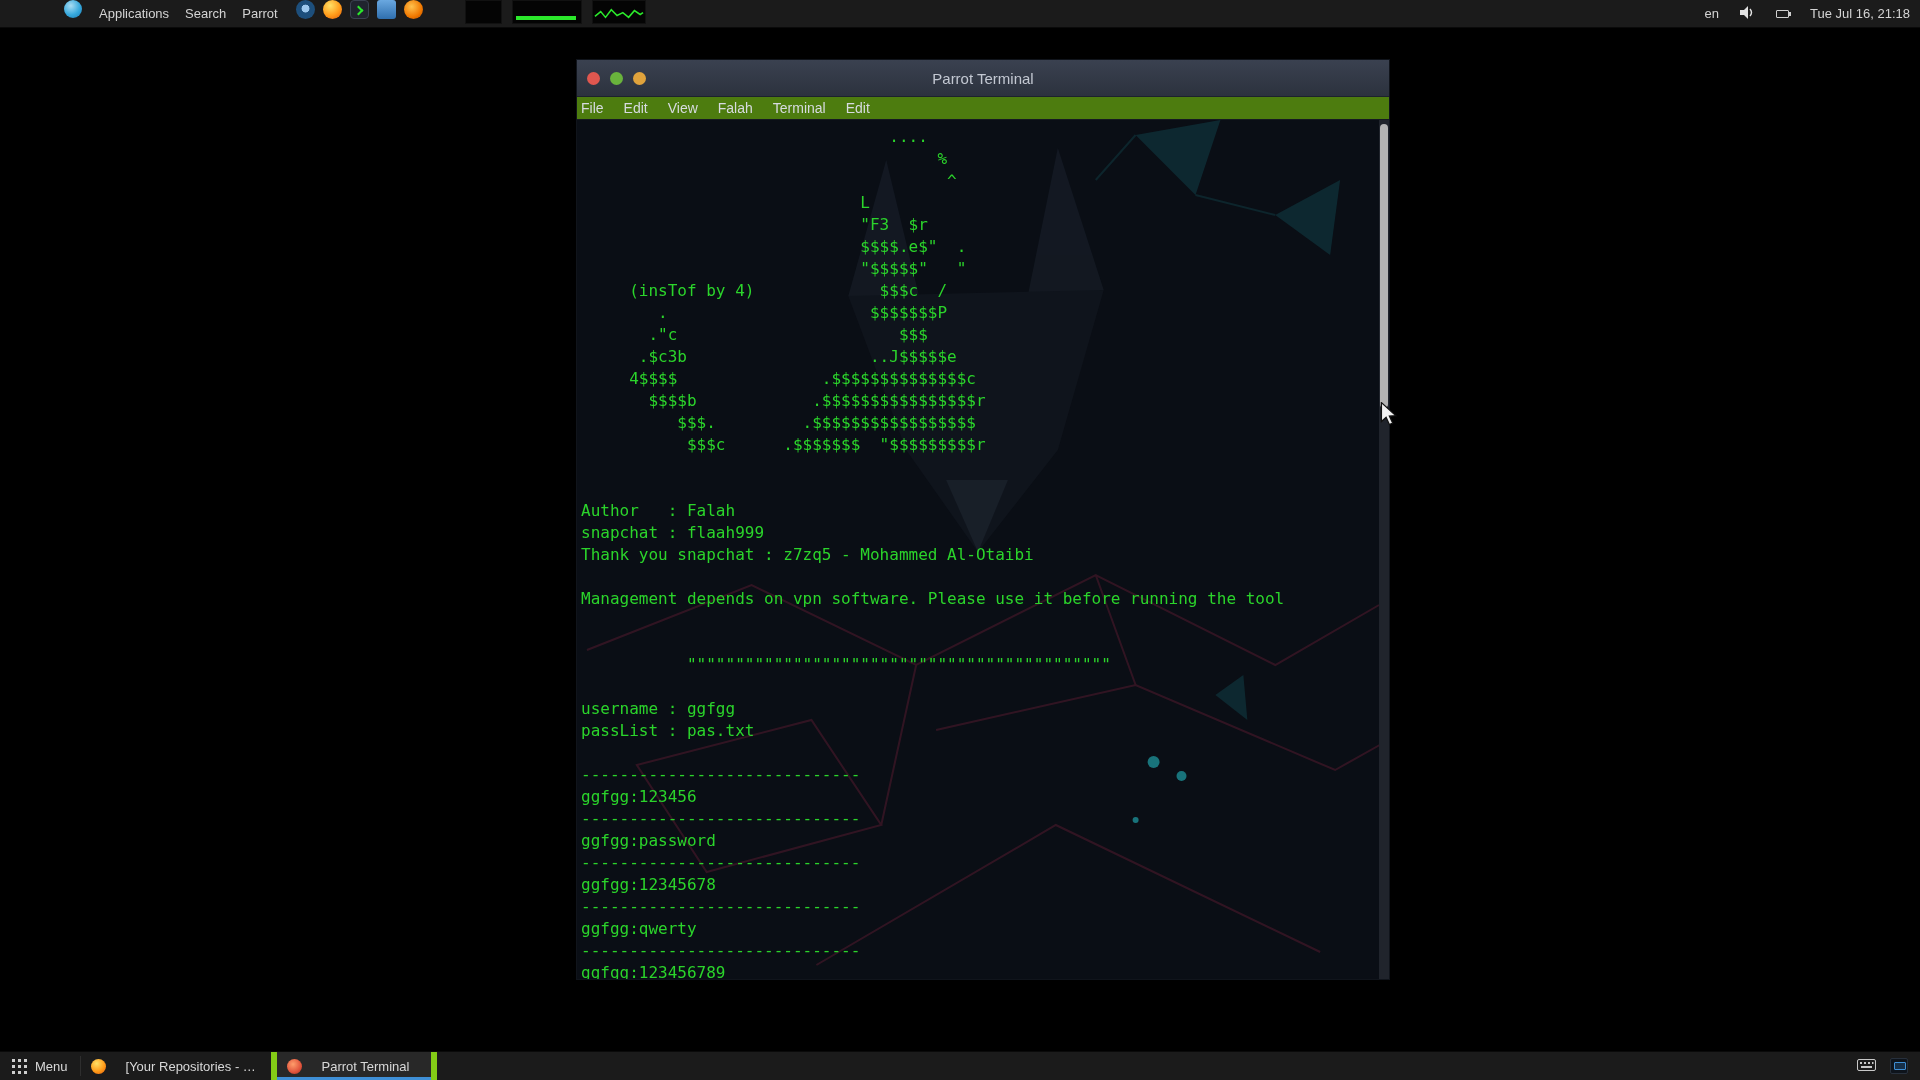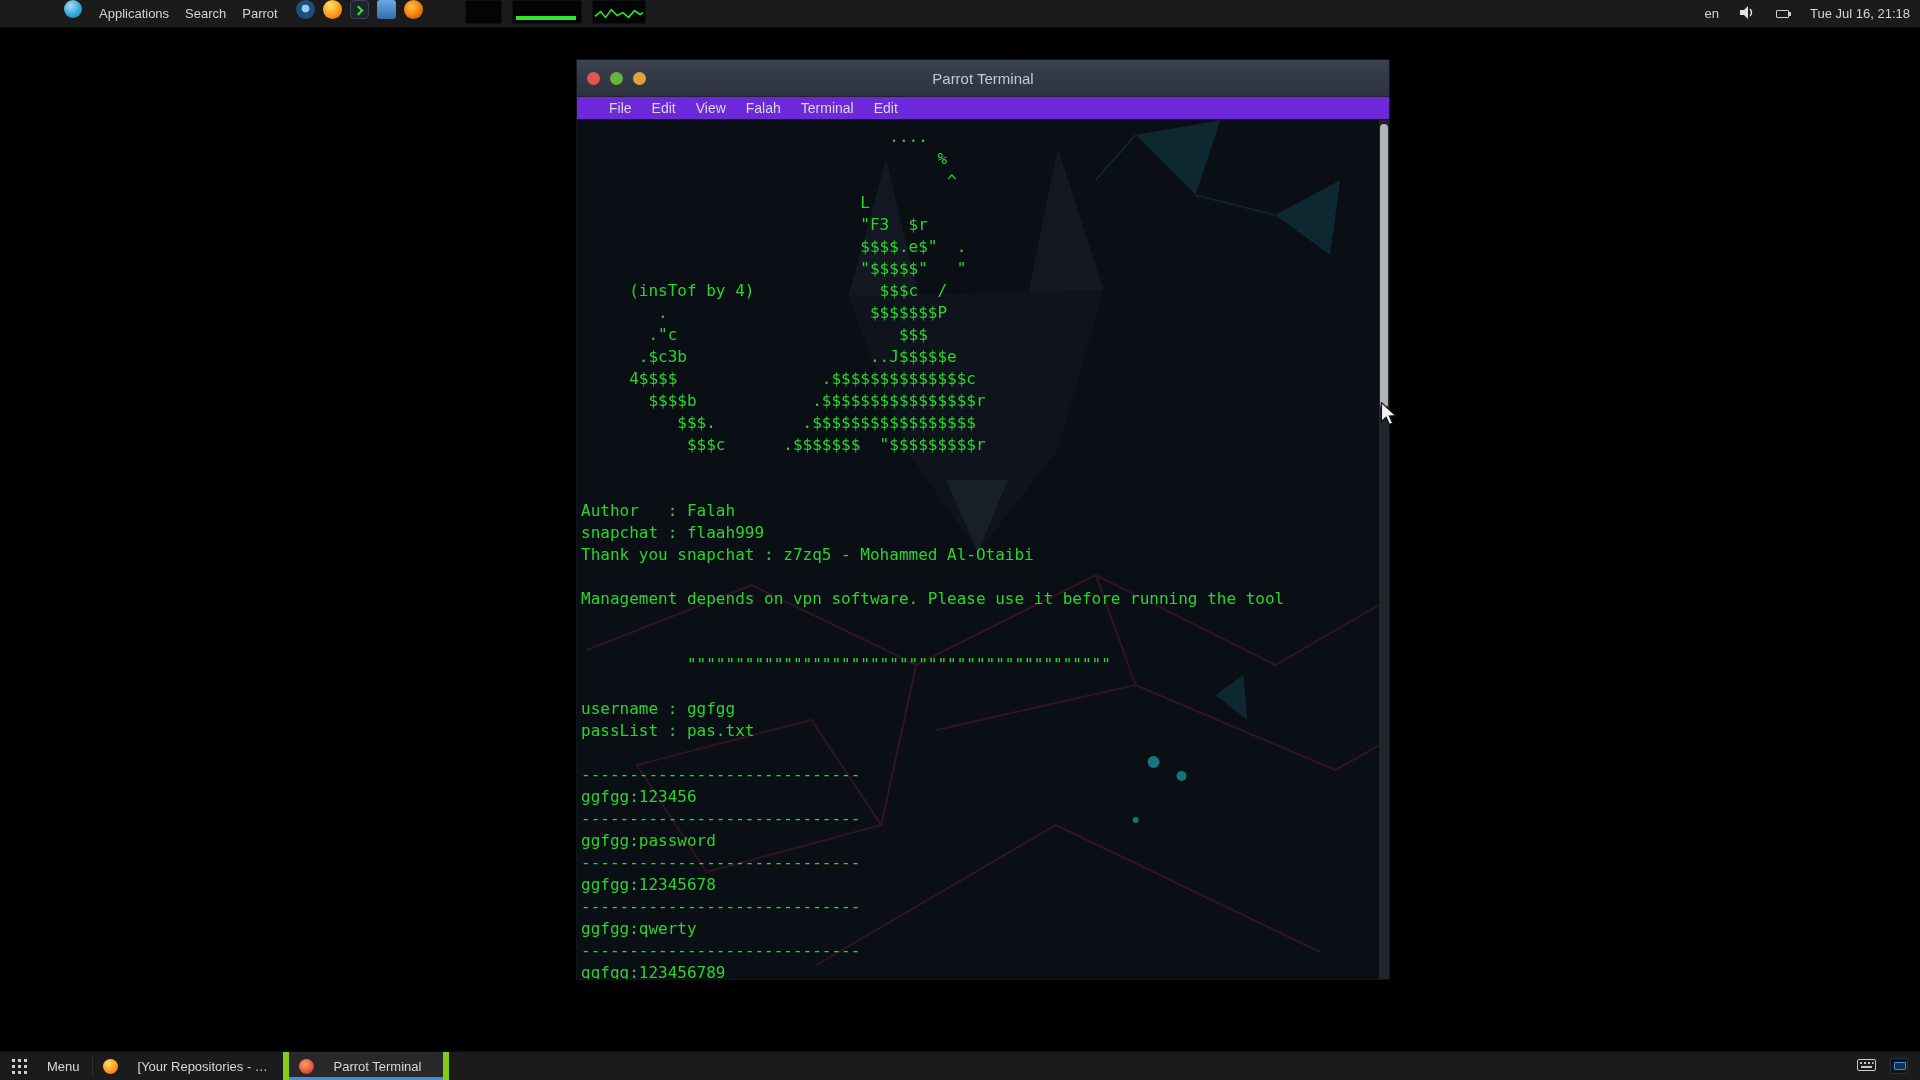--- a/index.html
+++ b/index.html
@@ -41,38 +41,38 @@
             background:#0a0e15; border:1px solid #10141b;
             box-shadow:0 12px 40px rgba(0,0,0,.85); z-index:40; }
   .titlebar { height:37px; background:linear-gradient(#3a4150,#2c323e);
               display:flex; align-items:center; position:relative;
               border-bottom:1px solid #1d222c; }
   .wbtn { width:13px; height:13px; border-radius:50%; margin-left:10px; flex:0 0 auto; }
   .wbtn.close { background:#e0574f; }
   .wbtn.max   { background:#69b33c; }
   .wbtn.min   { background:#e0a33c; }
   .title { position:absolute; left:0; right:0; text-align:center; color:#c3c8d2; font-size:15px; pointer-events:none; }
-  .menubar { height:23px; background:#6d28d9; display:flex; align-items:center;
-             padding-left:32px; gap:20px; color:#d7dbe0; font-size:14px;
+  .menubar { height:23px; background:#4d7c0f; display:flex; align-items:center;
+             padding-left:4px; gap:20px; color:#d7dbe0; font-size:14px;
              border-bottom:1px solid #161a21; }
   .mitem { cursor:default; }
   .term-body { position:relative; height:859px; overflow:hidden; background:#0a0e15; }
   .bg-art { position:absolute; inset:0; width:100%; height:100%; }
   pre.term { position:absolute; left:4px; top:6px; z-index:2;
              font-family:"DejaVu Sans Mono", monospace; font-size:16px; line-height:22px;
              color:#2bd42b; }
   .scrollbar { position:absolute; right:0; top:0; bottom:0; width:10px; background:#20242c; z-index:3; }
   .scroll-thumb { position:absolute; left:1px; top:4px; width:8px; height:284px;
                   background:#b4b4b4; border-radius:4px; }
 
   
   .taskbar { position:absolute; left:0; bottom:0; width:1920px; height:29px;
              background:#1b1b1b; border-top:1px solid #0a0a0a;
              display:flex; align-items:stretch; color:#d8d8d8; font-size:13px; z-index:60; }
-  .menu-btn { display:flex; align-items:center; gap:20px; padding:0 12px; }
+  .menu-btn { display:flex; align-items:center; gap:8px; padding:0 12px; }
   .tsep { width:1px; background:#2e2e2e; margin:4px 0; }
   .task { display:flex; align-items:center; gap:20px; padding:0 10px;
           border-right:6px solid #84cc16; overflow:hidden; white-space:nowrap; }
   .task-ff { width:196px; }
   .task-term { width:160px; background:#282828; box-shadow:inset 0 -3px 0 #3f8fd6; }
   .task-icon { width:15px; height:15px; border-radius:50%; flex:0 0 auto; }
   .ti-firefox { background:radial-gradient(circle at 38% 30%, #ffe066, #ff9c1a 55%, #e2590a); }
   .ti-parrot  { background:radial-gradient(circle at 40% 35%, #ff9d6b, #e0543c 60%, #9c2c1c); }
   .task-label { overflow:hidden; text-overflow:ellipsis; }
   .taskbar-right { margin-left:auto; display:flex; align-items:center; gap:14px; padding-right:12px; }

